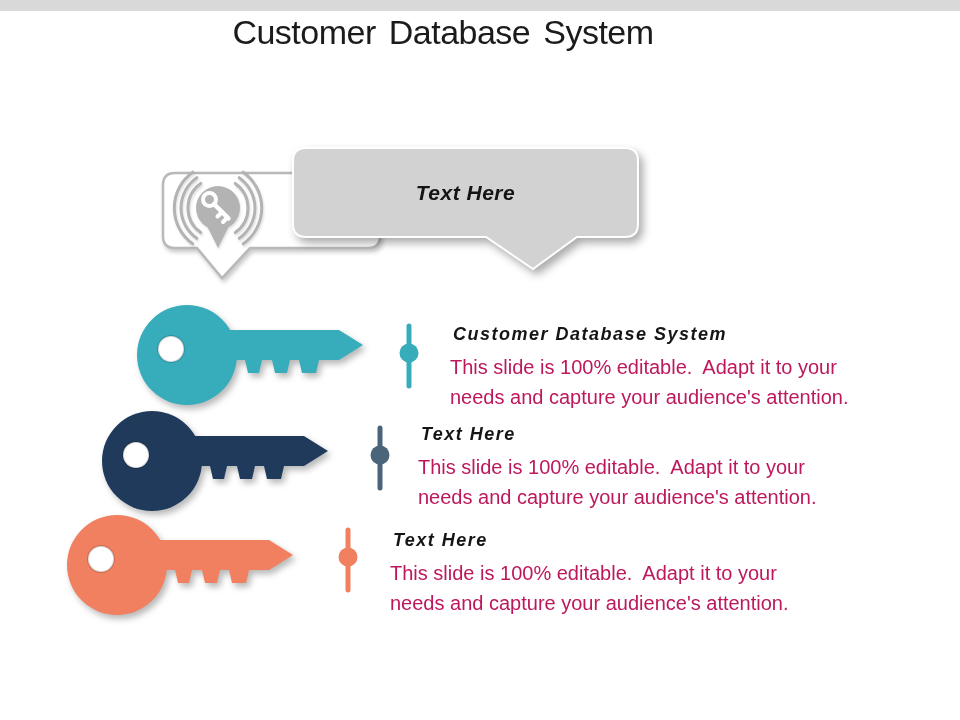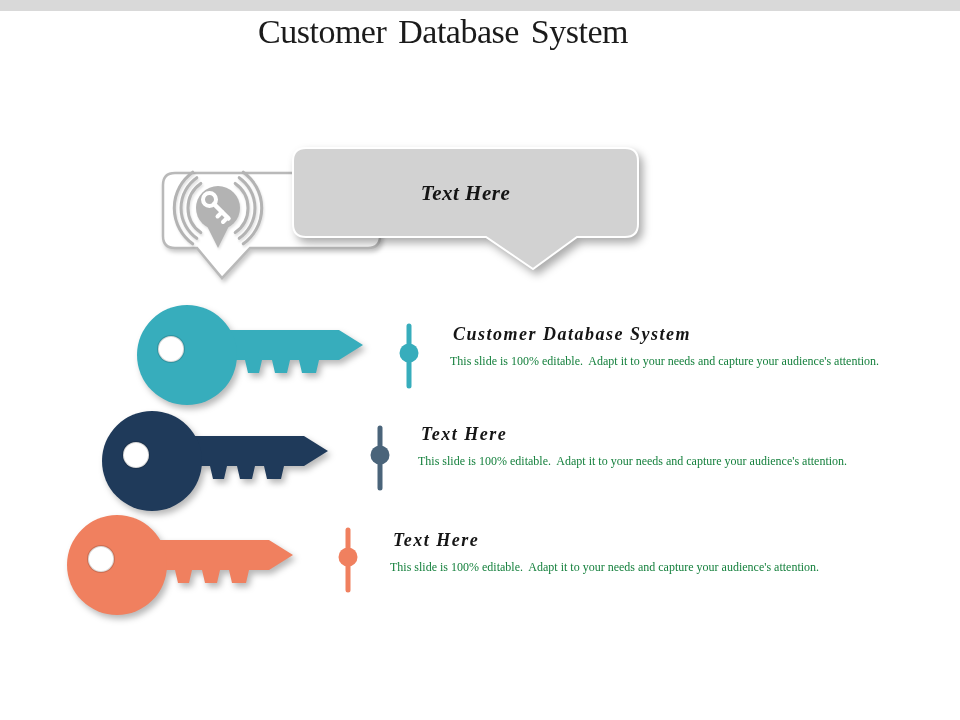--- a/index.html
+++ b/index.html
@@ -1,18 +1,18 @@
 <!DOCTYPE html>
 <html><head>
 <meta charset="utf-8">
 <style>
   html,body{margin:0;padding:0;background:#fff;}
   .slide{
     position:relative;width:960px;height:720px;background:#ffffff;overflow:hidden;
-    font-family:Liberation Serif, serif;
+    font-family:Liberation Sans, sans-serif;
   }
   .top-bar{position:absolute;left:0;top:0;width:960px;height:11px;background:#d9d9d9;}
   .title{
     position:absolute;left:0;top:13px;width:886px;margin:0;text-align:center;
     font-size:34px;font-weight:400;color:#1b1b1b;letter-spacing:-0.5px;word-spacing:4px;
   }
   svg.shape{position:absolute;pointer-events:none;}
   .outline-bubble{left:155px;top:165px;filter:drop-shadow(2px 3px 2px rgba(0,0,0,.22));}
   .pin-icon{left:158px;top:160px;filter:drop-shadow(1px 2px 1px rgba(0,0,0,.12));}
   .gray-bubble{left:285px;top:140px;filter:drop-shadow(4px 5px 4px rgba(0,0,0,.33));}
@@ -29,21 +29,21 @@
   .marker3{left:335px;top:527px;}
   .block{position:absolute;width:445px;}
   .block1{left:450px;top:324px;}
   .block2{left:418px;top:424px;}
   .block3{left:390px;top:530px;}
   .block .heading{
     font-size:18px;font-weight:bold;font-style:italic;color:#151515;
     letter-spacing:1.5px;margin:0 0 7px 3px;white-space:pre-wrap;
   }
   .block .body{
-    font-size:12px;color:#15803d;line-height:1.5;width:440px;white-space:pre-wrap;
+    font-size:20px;color:#be185d;line-height:1.5;width:440px;white-space:pre-wrap;
   }
 </style>
 </head>
 <body>
 
 <div class="slide">
 
   <div class="top-bar"></div>
 
   <h1 class="title">Customer Database System</h1>

